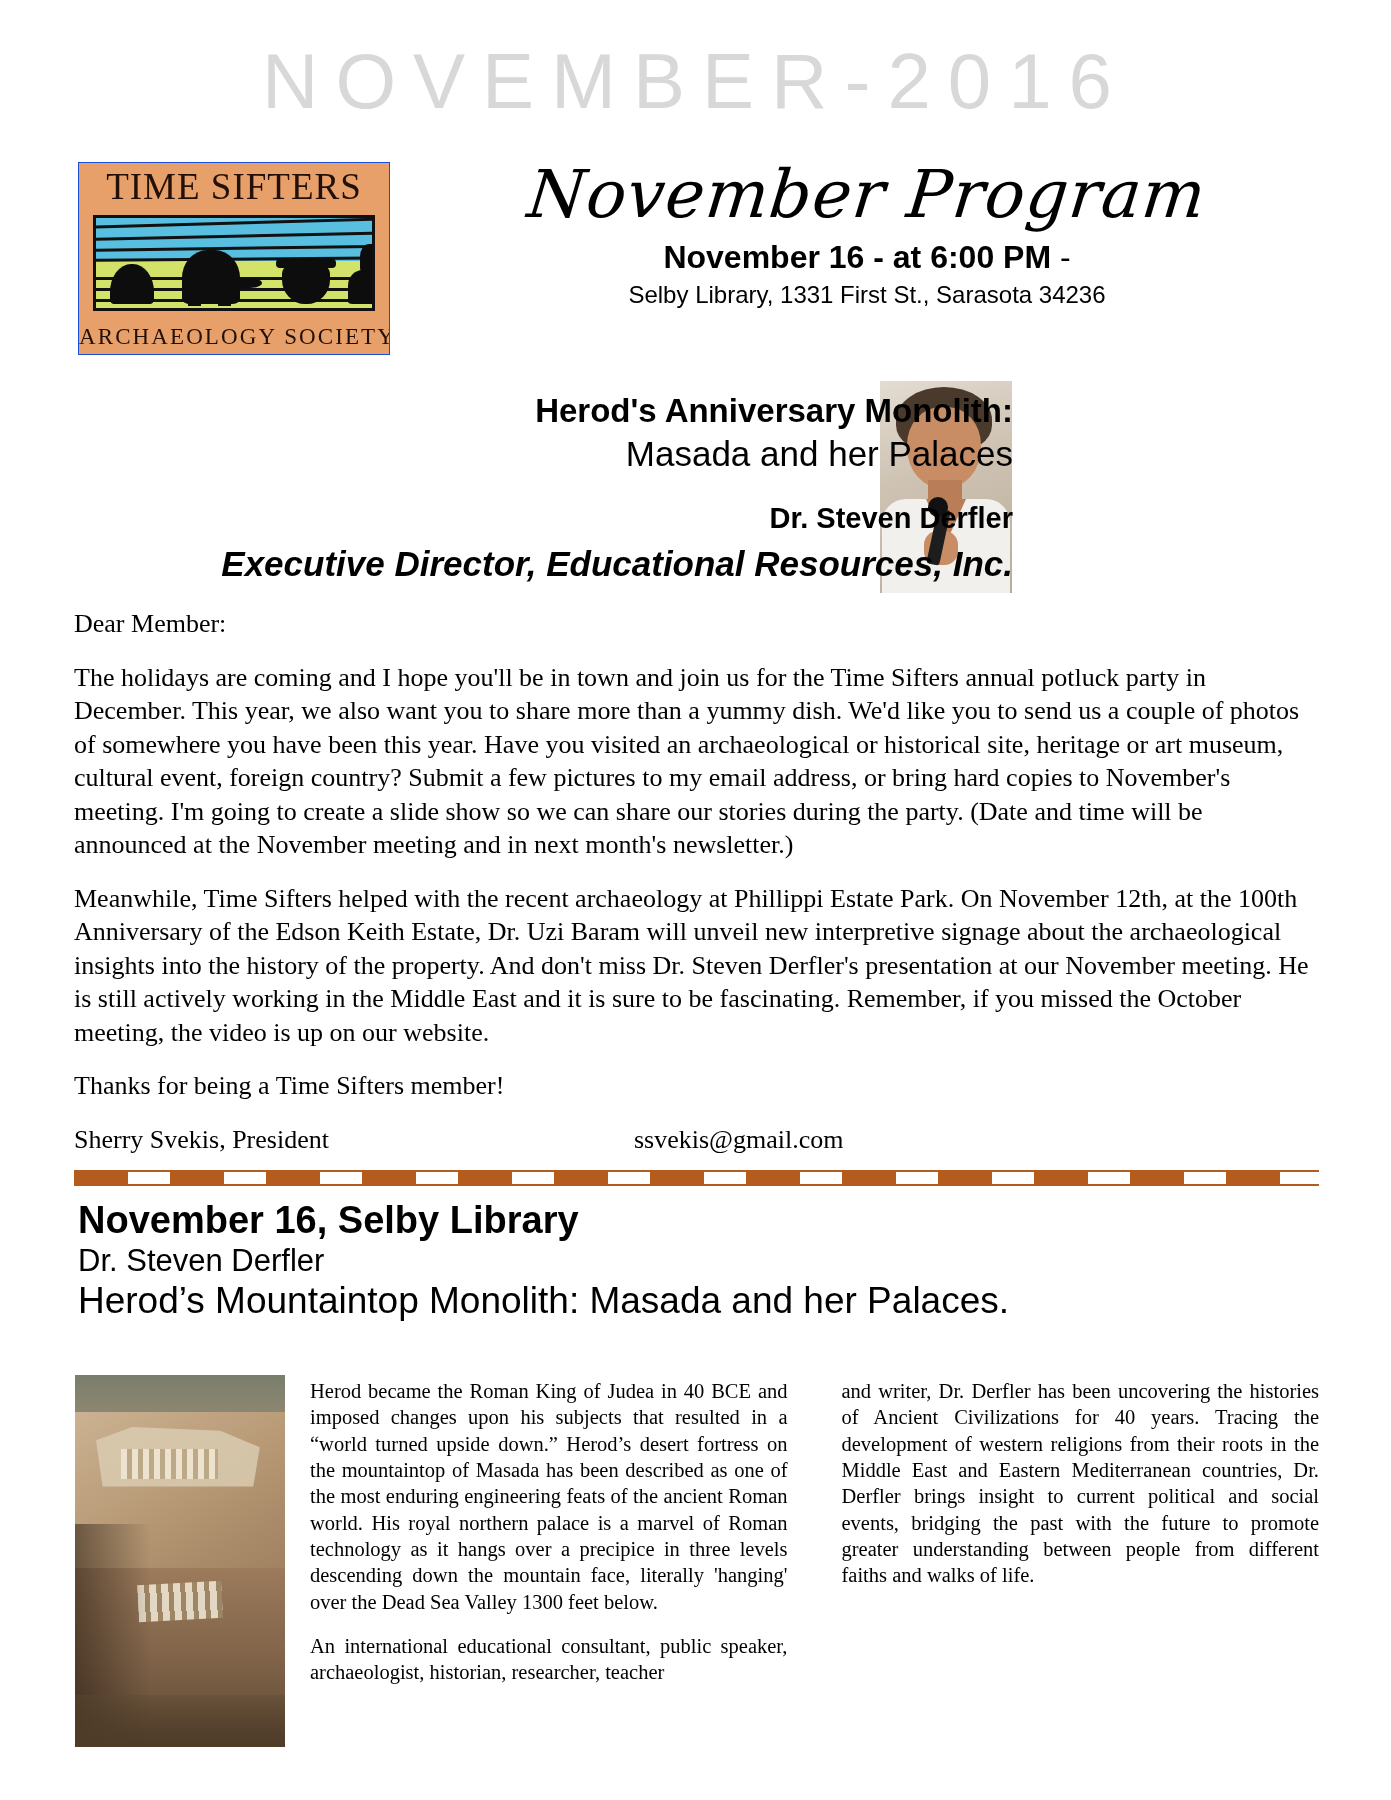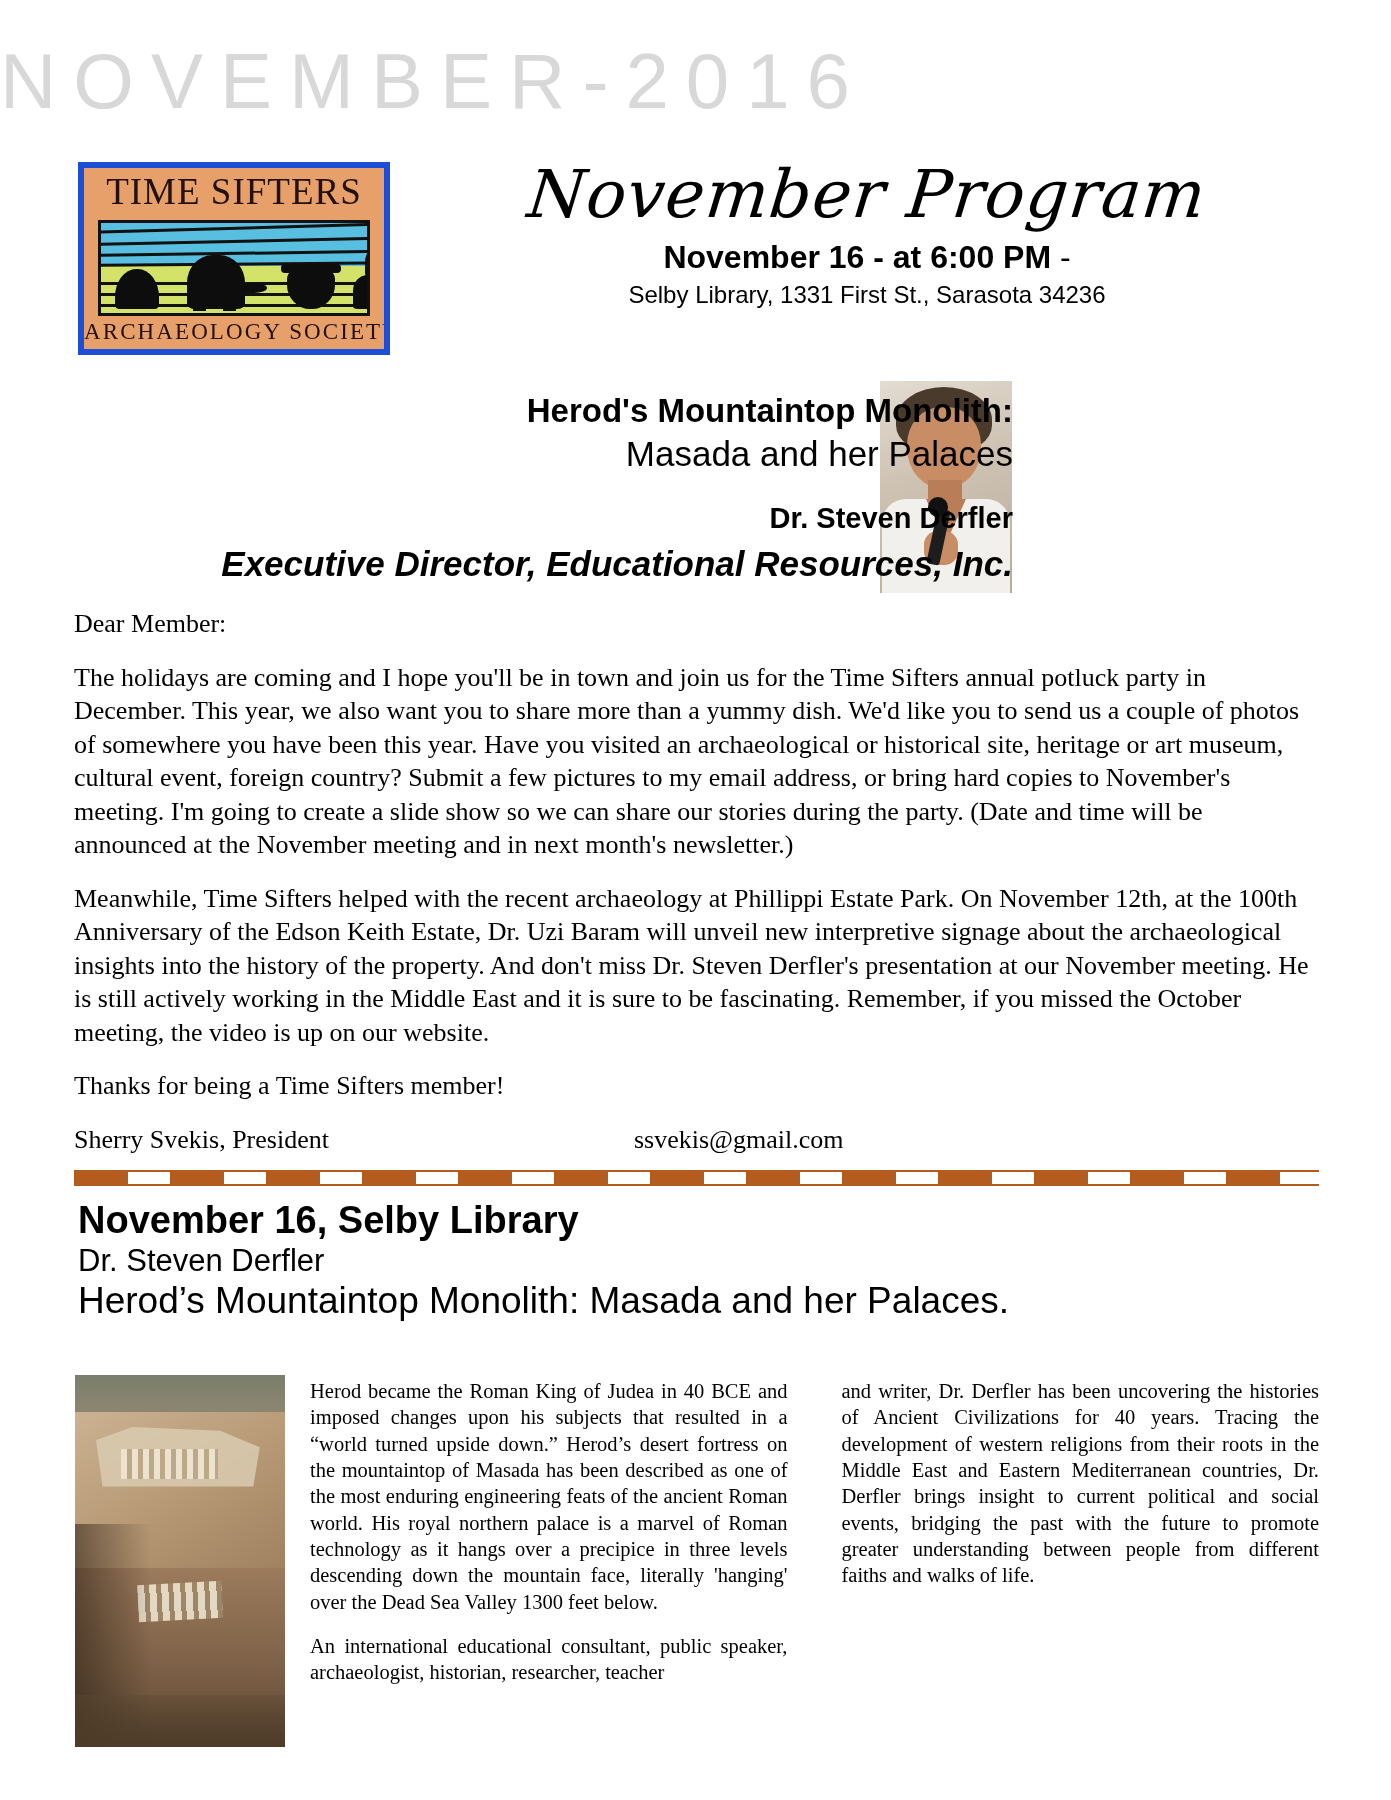--- a/index.html
+++ b/index.html
@@ -23,40 +23,40 @@
     box-sizing: border-box;
     padding: 0 72px;
   }
 
   
   .masthead {
     position: absolute;
     left: 0;
     right: 0;
     top: 42px;
-    text-align: left;
+    text-align: center;
     font-family: "Liberation Sans", sans-serif;
     font-weight: 400;
     font-size: 78px;
     letter-spacing: 17px;
     color: #d8d8d8;
     line-height: 1;
     white-space: nowrap;
     user-select: none;
   }
 
   
   .logo-wrap {
     position: absolute;
     left: 78px;
     top: 162px;
     width: 312px;
     height: 193px;
     background: #e8a06a;
-    border: 6px solid #1d4ed8;
+    border: 1px solid #1d4ed8;
     box-sizing: border-box;
     overflow: hidden;
   }
   .logo-title {
     position: absolute;
     top: 5px;
     left: 0;
     right: 0;
     text-align: center;
     font-family: "Liberation Serif", serif;
@@ -436,21 +436,21 @@
     <div class="hair"></div>
     <div class="face"></div>
     <div class="neck"></div>
     <div class="shirt"></div>
     <div class="hand"></div>
     <div class="mic-stick"></div>
     <div class="mic-head"></div>
   </div>
 
   <div class="talk-block">
-    <div class="talk-line1">Herod's Mountaintop Monolith:</div>
+    <div class="talk-line1">Herod's Anniversary Monolith:</div>
     <div class="talk-line2">Masada and her Palaces</div>
     <div class="talk-speaker">Dr. Steven Derfler</div>
     <div class="talk-role">Executive Director, Educational Resources, Inc.</div>
   </div>
 
   <div class="letter">
     <p>Dear Member:</p>
     <p>The holidays are coming and I hope you'll be in town and join us for the Time Sifters annual potluck party in December. This year, we also want you to share more than a yummy dish. We'd like you to send us a couple of photos of somewhere you have been this year. Have you visited an archaeological or historical site, heritage or art museum, cultural event, foreign country? Submit a few pictures to my email address, or bring hard copies to November's meeting. I'm going to create a slide show so we can share our stories during the party. (Date and time will be announced at the November meeting and in next month's newsletter.)</p>
     <p>Meanwhile, Time Sifters helped with the recent archaeology at Phillippi Estate Park. On November 12th, at the 100th Anniversary of the Edson Keith Estate, Dr. Uzi Baram will unveil new interpretive signage about the archaeological insights into the history of the property. And don't miss Dr. Steven Derfler's presentation at our November meeting. He is still actively working in the Middle East and it is sure to be fascinating. Remember, if you missed the October meeting, the video is up on our website.</p>
     <p>Thanks for being a Time Sifters member!</p>

